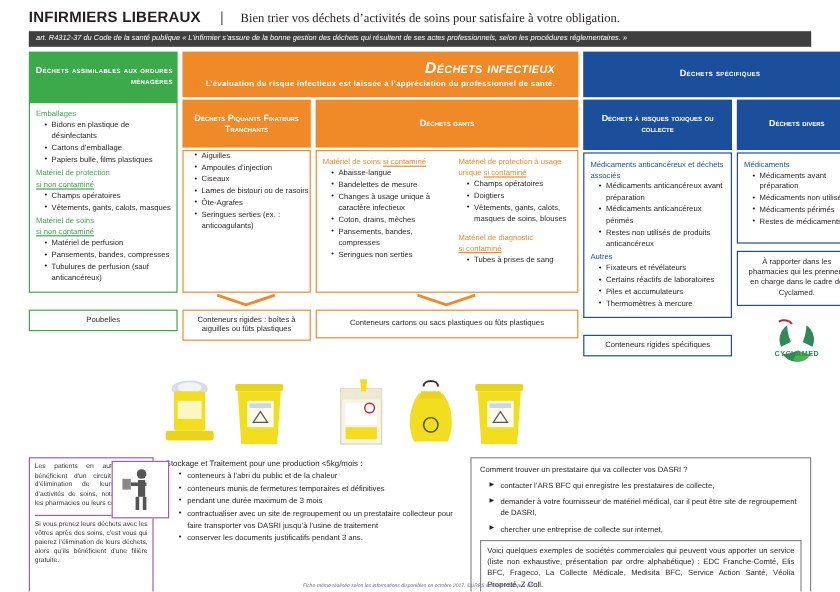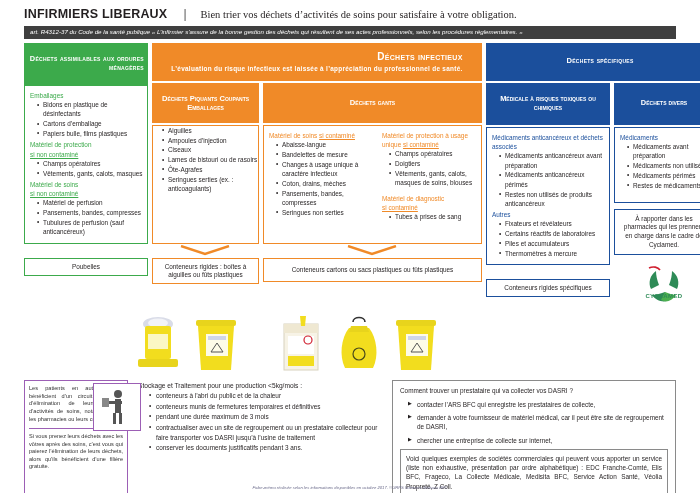--- a/index.html
+++ b/index.html
@@ -173,29 +173,29 @@
         </div>
       </div>
 
       <div class="arrowrow"></div>
       <div class="cbox green">Poubelles</div>
     </div>
 
     <div class="col-orange">
       <div class="band orange">
         <div>
-          <div style="font-size:10px;font-variant:small-caps;margin-bottom:2px;">Déchets infectieux</div>
+          <div style="font-size:13px;font-variant:small-caps;margin-bottom:2px;font-style:italic;">Déchets infectieux</div>
           <div style="font-size:6.4px;font-weight:bold;">L’évaluation du risque infectieux est laissée à l’appréciation du professionnel de santé.</div>
         </div>
       </div>
 
       <div class="two" style="margin-top:2px;">
 
         <div class="half" style="flex:0 0 107px;">
-          <div class="subband orange" style="min-height:30px;display:flex;align-items:center;justify-content:center;">Déchets Piquants Coupants Emballages</div>
+          <div class="subband orange" style="min-height:30px;display:flex;align-items:center;justify-content:center;">Déchets Piquants Fixateurs Tranchants</div>
           <div class="panel orange" style="min-height:119px;margin-top:2px;">
             <ul class="items plist" style="padding-left:10px;">
               <li>Aiguilles</li>
               <li>Ampoules d’injection</li>
               <li>Ciseaux</li>
               <li>Lames de bistouri ou de rasoirs</li>
               <li>Ôte-Agrafes</li>
               <li>Seringues serties (ex. : anticoagulants)</li>
             </ul>
           </div>
@@ -258,21 +258,21 @@
         </div>
       </div>
     </div>
 
     <div class="col-blue">
       <div class="band blue">Déchets spécifiques</div>
 
       <div class="two" style="margin-top:2px;">
 
         <div class="half" style="flex:0 0 124px;">
-          <div class="subband blue" style="min-height:30px;display:flex;align-items:center;justify-content:center;">Médicale à risques toxiques ou chimiques</div>
+          <div class="subband blue" style="min-height:30px;display:flex;align-items:center;justify-content:center;">Déchets à risques toxiques ou collecte</div>
           <div class="panel blue" style="min-height:119px;margin-top:2px;">
             <div class="plist">
               <div class="cat blue">Médicaments anticancéreux et déchets associés</div>
               <ul class="items">
                 <li>Médicaments anticancéreux avant préparation</li>
                 <li>Médicaments anticancéreux périmés</li>
                 <li>Restes non utilisés de produits anticancéreux</li>
               </ul>
               <div class="cat blue">Autres</div>
               <ul class="items">

